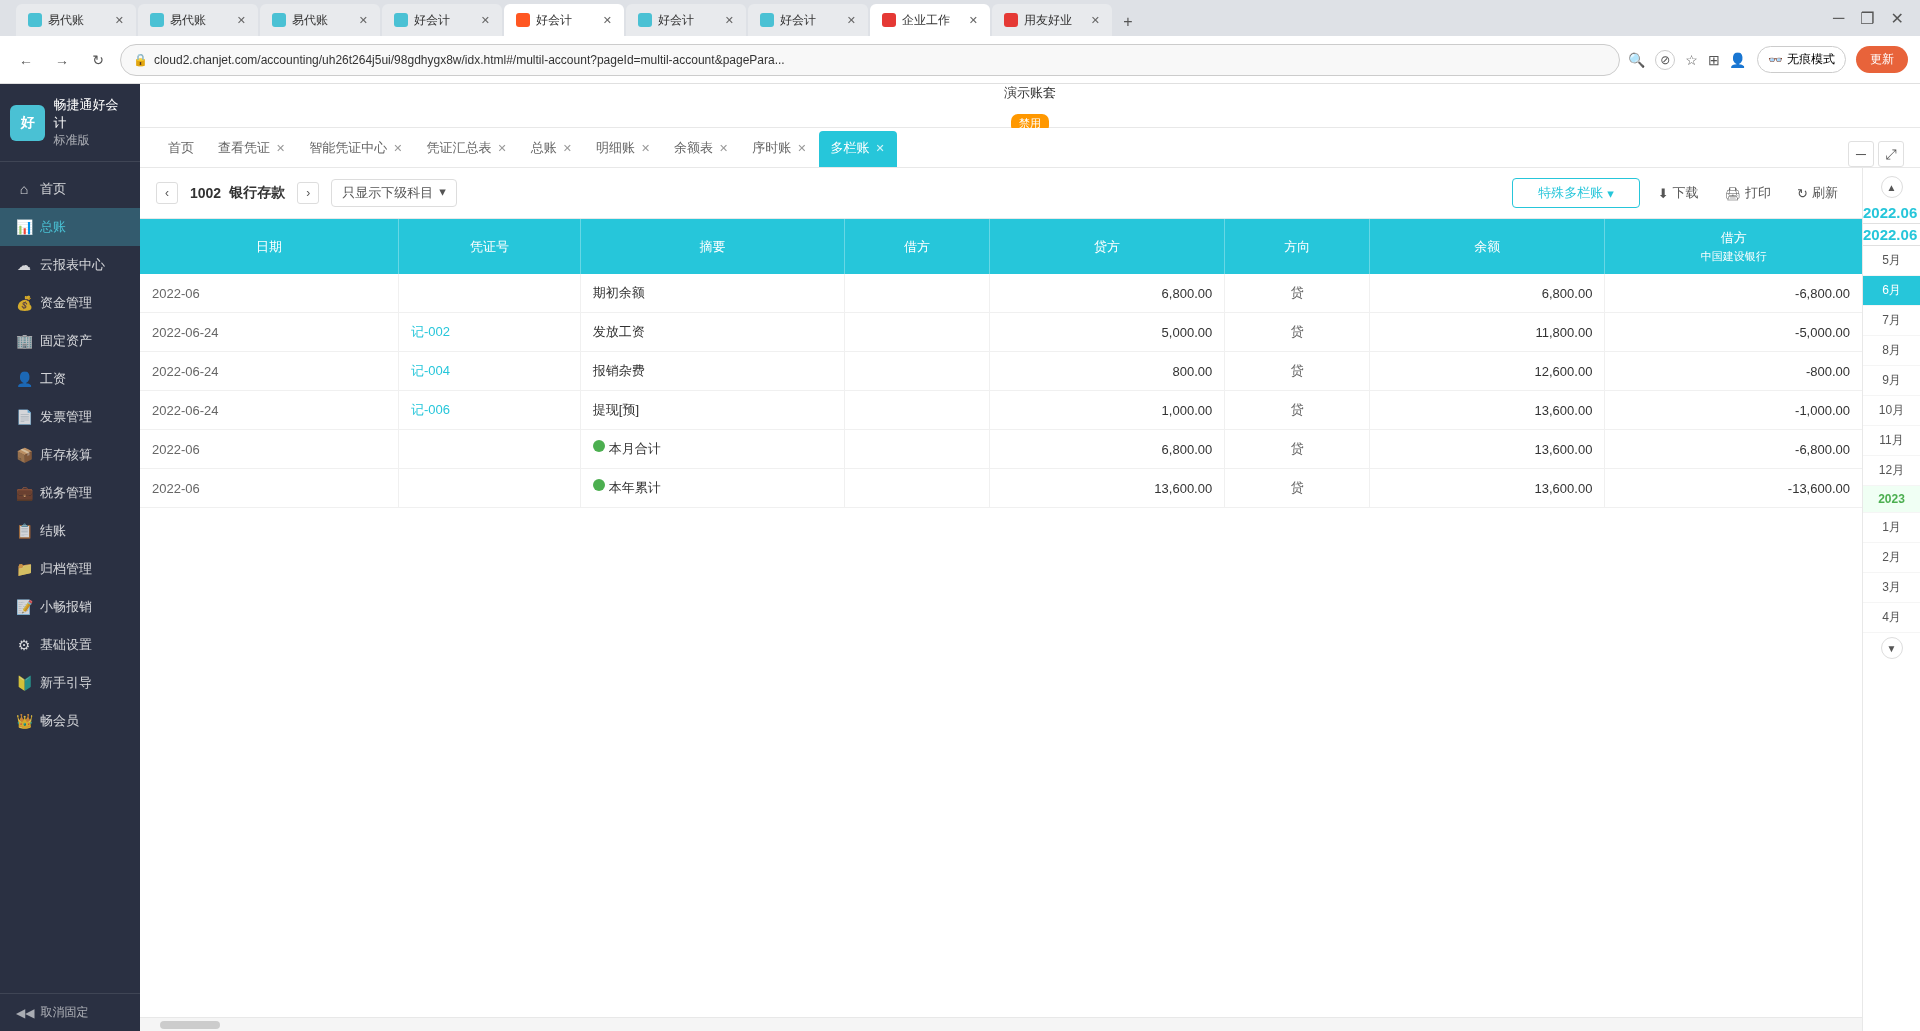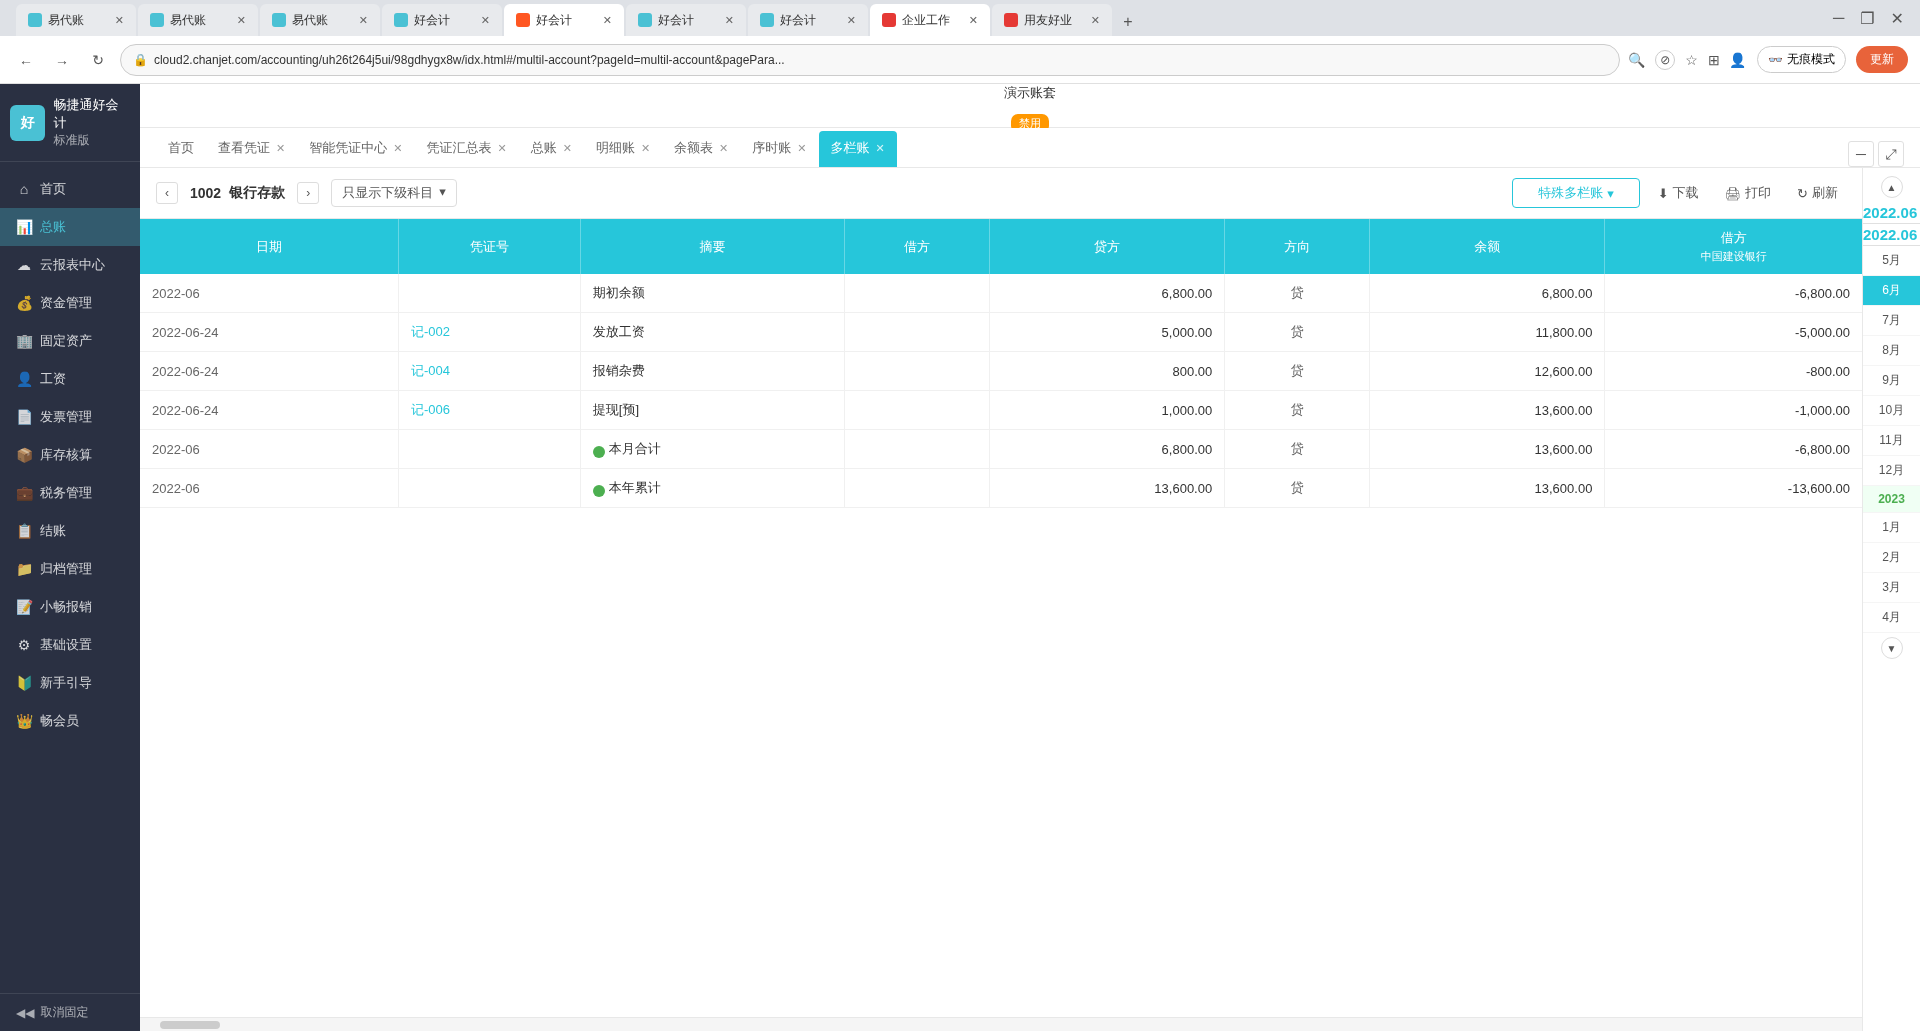--- a/index.html
+++ b/index.html
@@ -78,21 +78,21 @@
     thead tr { background: #26c6da; color: #fff; }
     thead th { padding: 10px 12px; text-align: center; font-weight: normal; font-size: 13px; border-right: 1px solid rgba(255,255,255,0.3); white-space: nowrap; }
     thead th:last-child { border-right: none; }
     tbody tr { border-bottom: 1px solid #f0f0f0; }
     tbody td { padding: 10px 12px; color: #333; font-size: 13px; border-right: 1px solid #f0f0f0; }
     tbody td:last-child { border-right: none; }
     .td-date { color: #666; }
     .td-voucher { color: #26c6da; cursor: pointer; }
     .td-right { text-align: right; }
     .td-direction { text-align: center; color: #666; }
-    .summary-label { display: flex; align-items: flex-end; gap: 4px; }
+    .summary-label { display: flex; align-items: flex-start; gap: 4px; }
     .green-dot { width: 12px; height: 12px; background: #4caf50; border-radius: 50%; display: inline-block; flex-shrink: 0; }
 
     
     .right-panel { width: 58px; background: #fff; border-left: 1px solid #e8e8e8; display: flex; flex-direction: column; align-items: center; overflow-y: auto; padding: 4px 0; }
     .month-item { width: 100%; text-align: center; padding: 6px 0; font-size: 12px; color: #555; cursor: pointer; border-bottom: 1px solid #f5f5f5; }
     .month-item.active { background: #26c6da; color: #fff; border-radius: 0; }
     .year-2023 { color: #4caf50; background: #f0fff4; }
     .panel-arrow { width: 22px; height: 22px; border: 1px solid #ddd; border-radius: 50%; display: flex; align-items: center; justify-content: center; cursor: pointer; color: #555; font-size: 10px; margin: 4px; }
 
     

